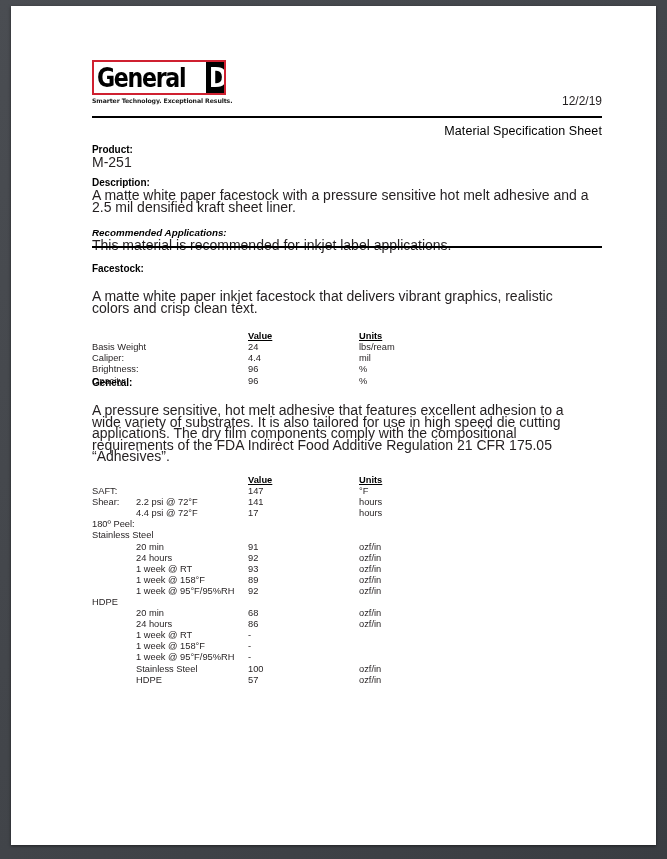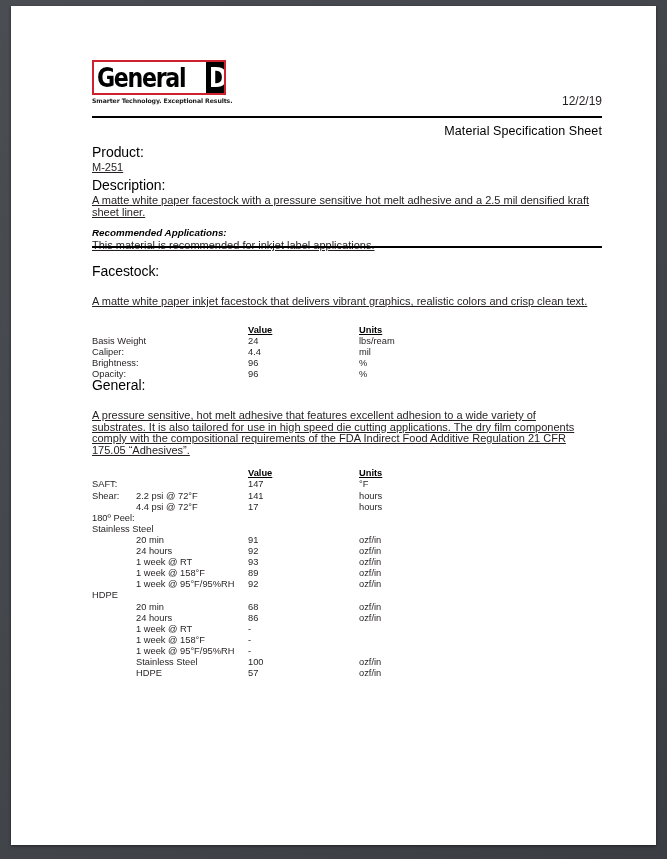--- a/index.html
+++ b/index.html
@@ -104,37 +104,36 @@
     top: 118px;
     font-size: 12.5px;
     font-weight: normal;
     color: #000000;
     letter-spacing: 0.1px;
   }
 
   
   .block { position: absolute; left: 0; width: 510px; }
   .lbl-bold {
-    font-size: 14px;
-    font-weight: normal;
+    font-size: 10px;
+    font-weight: bold;
     color: #000000;
     letter-spacing: -0.05px;
   }
   .lbl-bold-italic {
     font-size: 9.8px;
     font-weight: bold;
     font-style: italic;
     color: #000000;
     margin-top: 15px;
   }
   .txt {
-    font-size: 11px;
+    font-size: 14px;
     color: #231f20;
     line-height: 11.6px;
-    text-decoration: underline;
   }
   .txt-para { max-width: 500px; }
 
   
   .spec-table {
     width: 100%;
     border-collapse: collapse;
     font-size: 9.3px;
     color: #231f20;
   }

